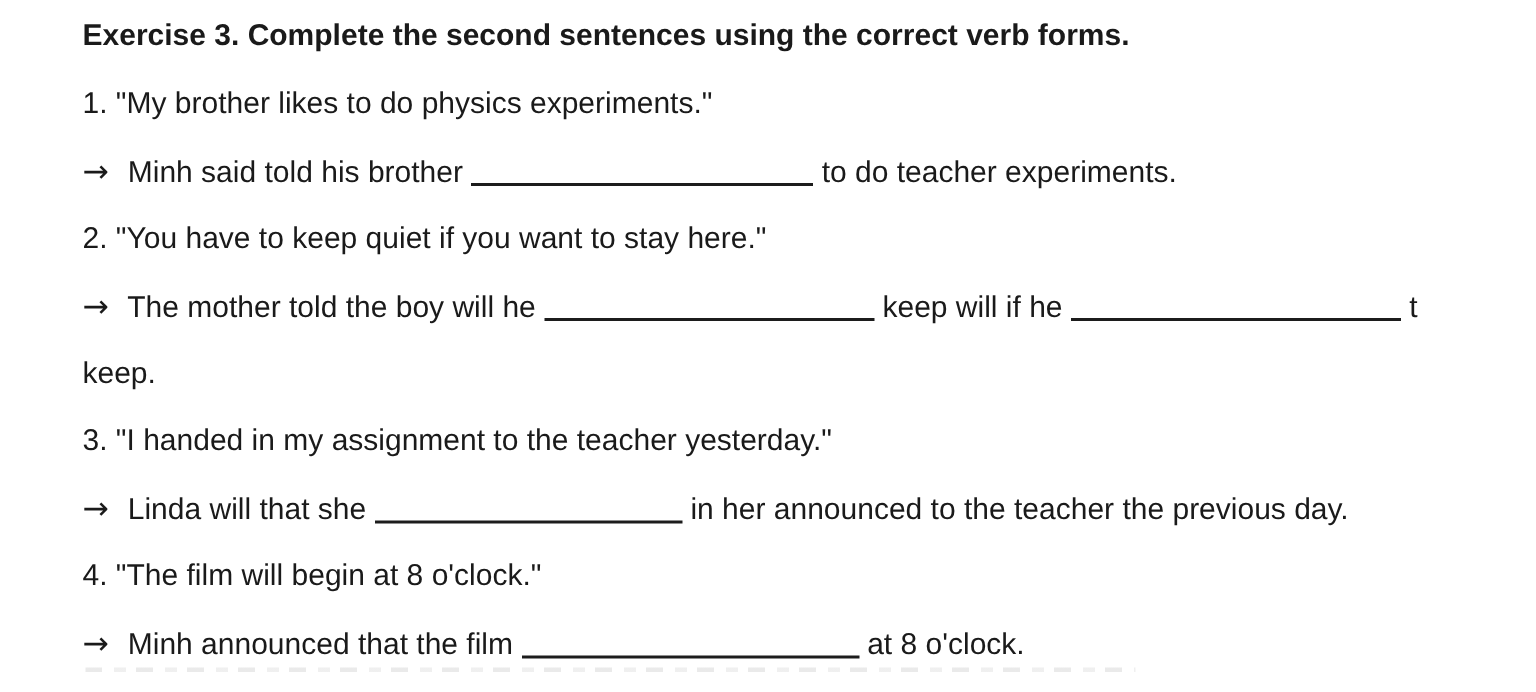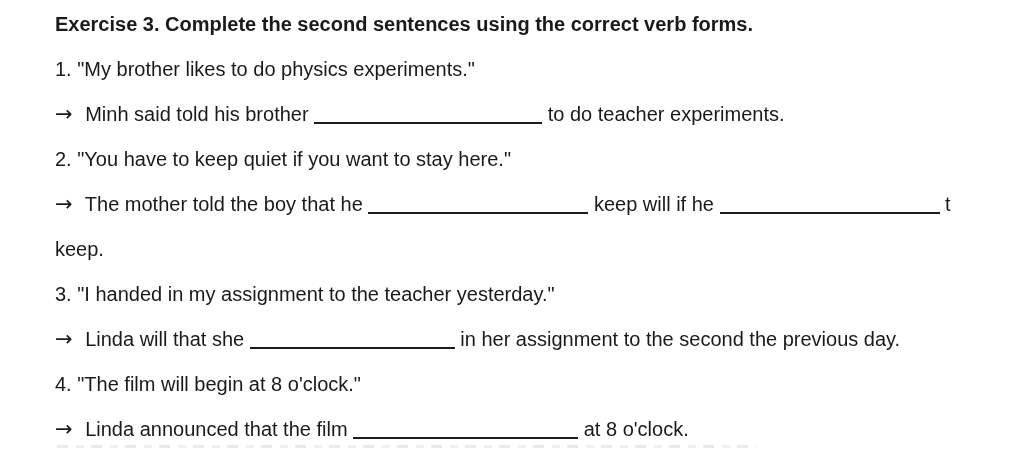--- a/index.html
+++ b/index.html
@@ -77,45 +77,45 @@
     <span>Minh said told his brother</span>
     <span class="blank b1"></span>
     <span>to do teacher experiments.</span>
   </div>
 
   <div class="line">
     <span>2. "You have to keep quiet if you want to stay here."</span>
   </div>
   <div class="line">
     <span class="arrow">→</span>
-    <span>The mother told the boy that he</span>
+    <span>The mother told the boy will he</span>
     <span class="blank b2a"></span>
     <span>keep will if he</span>
     <span class="blank b2b"></span>
     <span>t</span>
   </div>
   <div class="line">
     <span>keep.</span>
   </div>
 
   <div class="line">
     <span>3. "I handed in my assignment to the teacher yesterday."</span>
   </div>
   <div class="line">
     <span class="arrow">→</span>
     <span>Linda will that she</span>
     <span class="blank b3"></span>
-    <span>in her assignment to the second the previous day.</span>
+    <span>in her announced to the teacher the previous day.</span>
   </div>
 
   <div class="line">
     <span>4. "The film will begin at 8 o'clock."</span>
   </div>
   <div class="line">
     <span class="arrow">→</span>
-    <span>Linda announced that the film</span>
+    <span>Minh announced that the film</span>
     <span class="blank b4"></span>
     <span>at 8 o'clock.</span>
   </div>
 
 </div>
 
 <div class="cropped-line-remnant"></div>
 
 </body></html>

